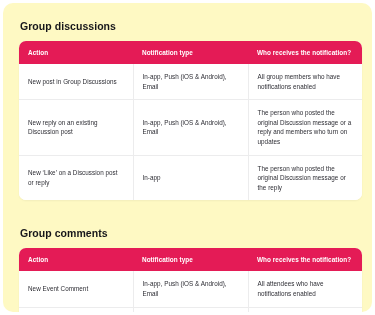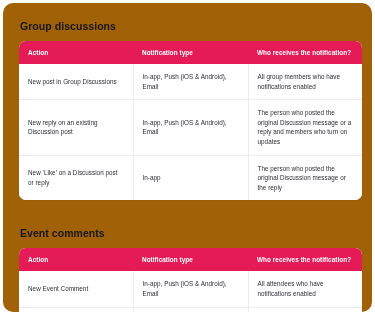--- a/index.html
+++ b/index.html
@@ -12,21 +12,21 @@
     font-family: "Liberation Sans", sans-serif;
     -webkit-font-smoothing: antialiased;
   }
 
   .page-frame {
     position: absolute;
     left: 3px;
     top: 3px;
     width: 369px;
     height: 309px;
-    background: #a16207;
+    background: #fef9c3;
     border-radius: 10px;
     overflow: hidden;
   }
 
   .scroll-area {
     position: absolute;
     inset: 0;
     padding: 0 16px;
   }
 
@@ -138,21 +138,21 @@
               <td>New ‘Like’ on a Discussion post or reply</td>
               <td>In-app</td>
               <td>The person who posted the original Discussion message or the reply</td>
             </tr>
           </tbody>
         </table>
       </div>
     </section>
 
     <section class="section second">
-      <h2 class="section-title">Event comments</h2>
+      <h2 class="section-title">Group comments</h2>
 
       <div class="table-card">
         <table class="notif-table">
           <colgroup>
             <col class="col-action">
               <col class="col-type">
               <col class="col-who">
           </colgroup>
           <thead>
             <tr>

